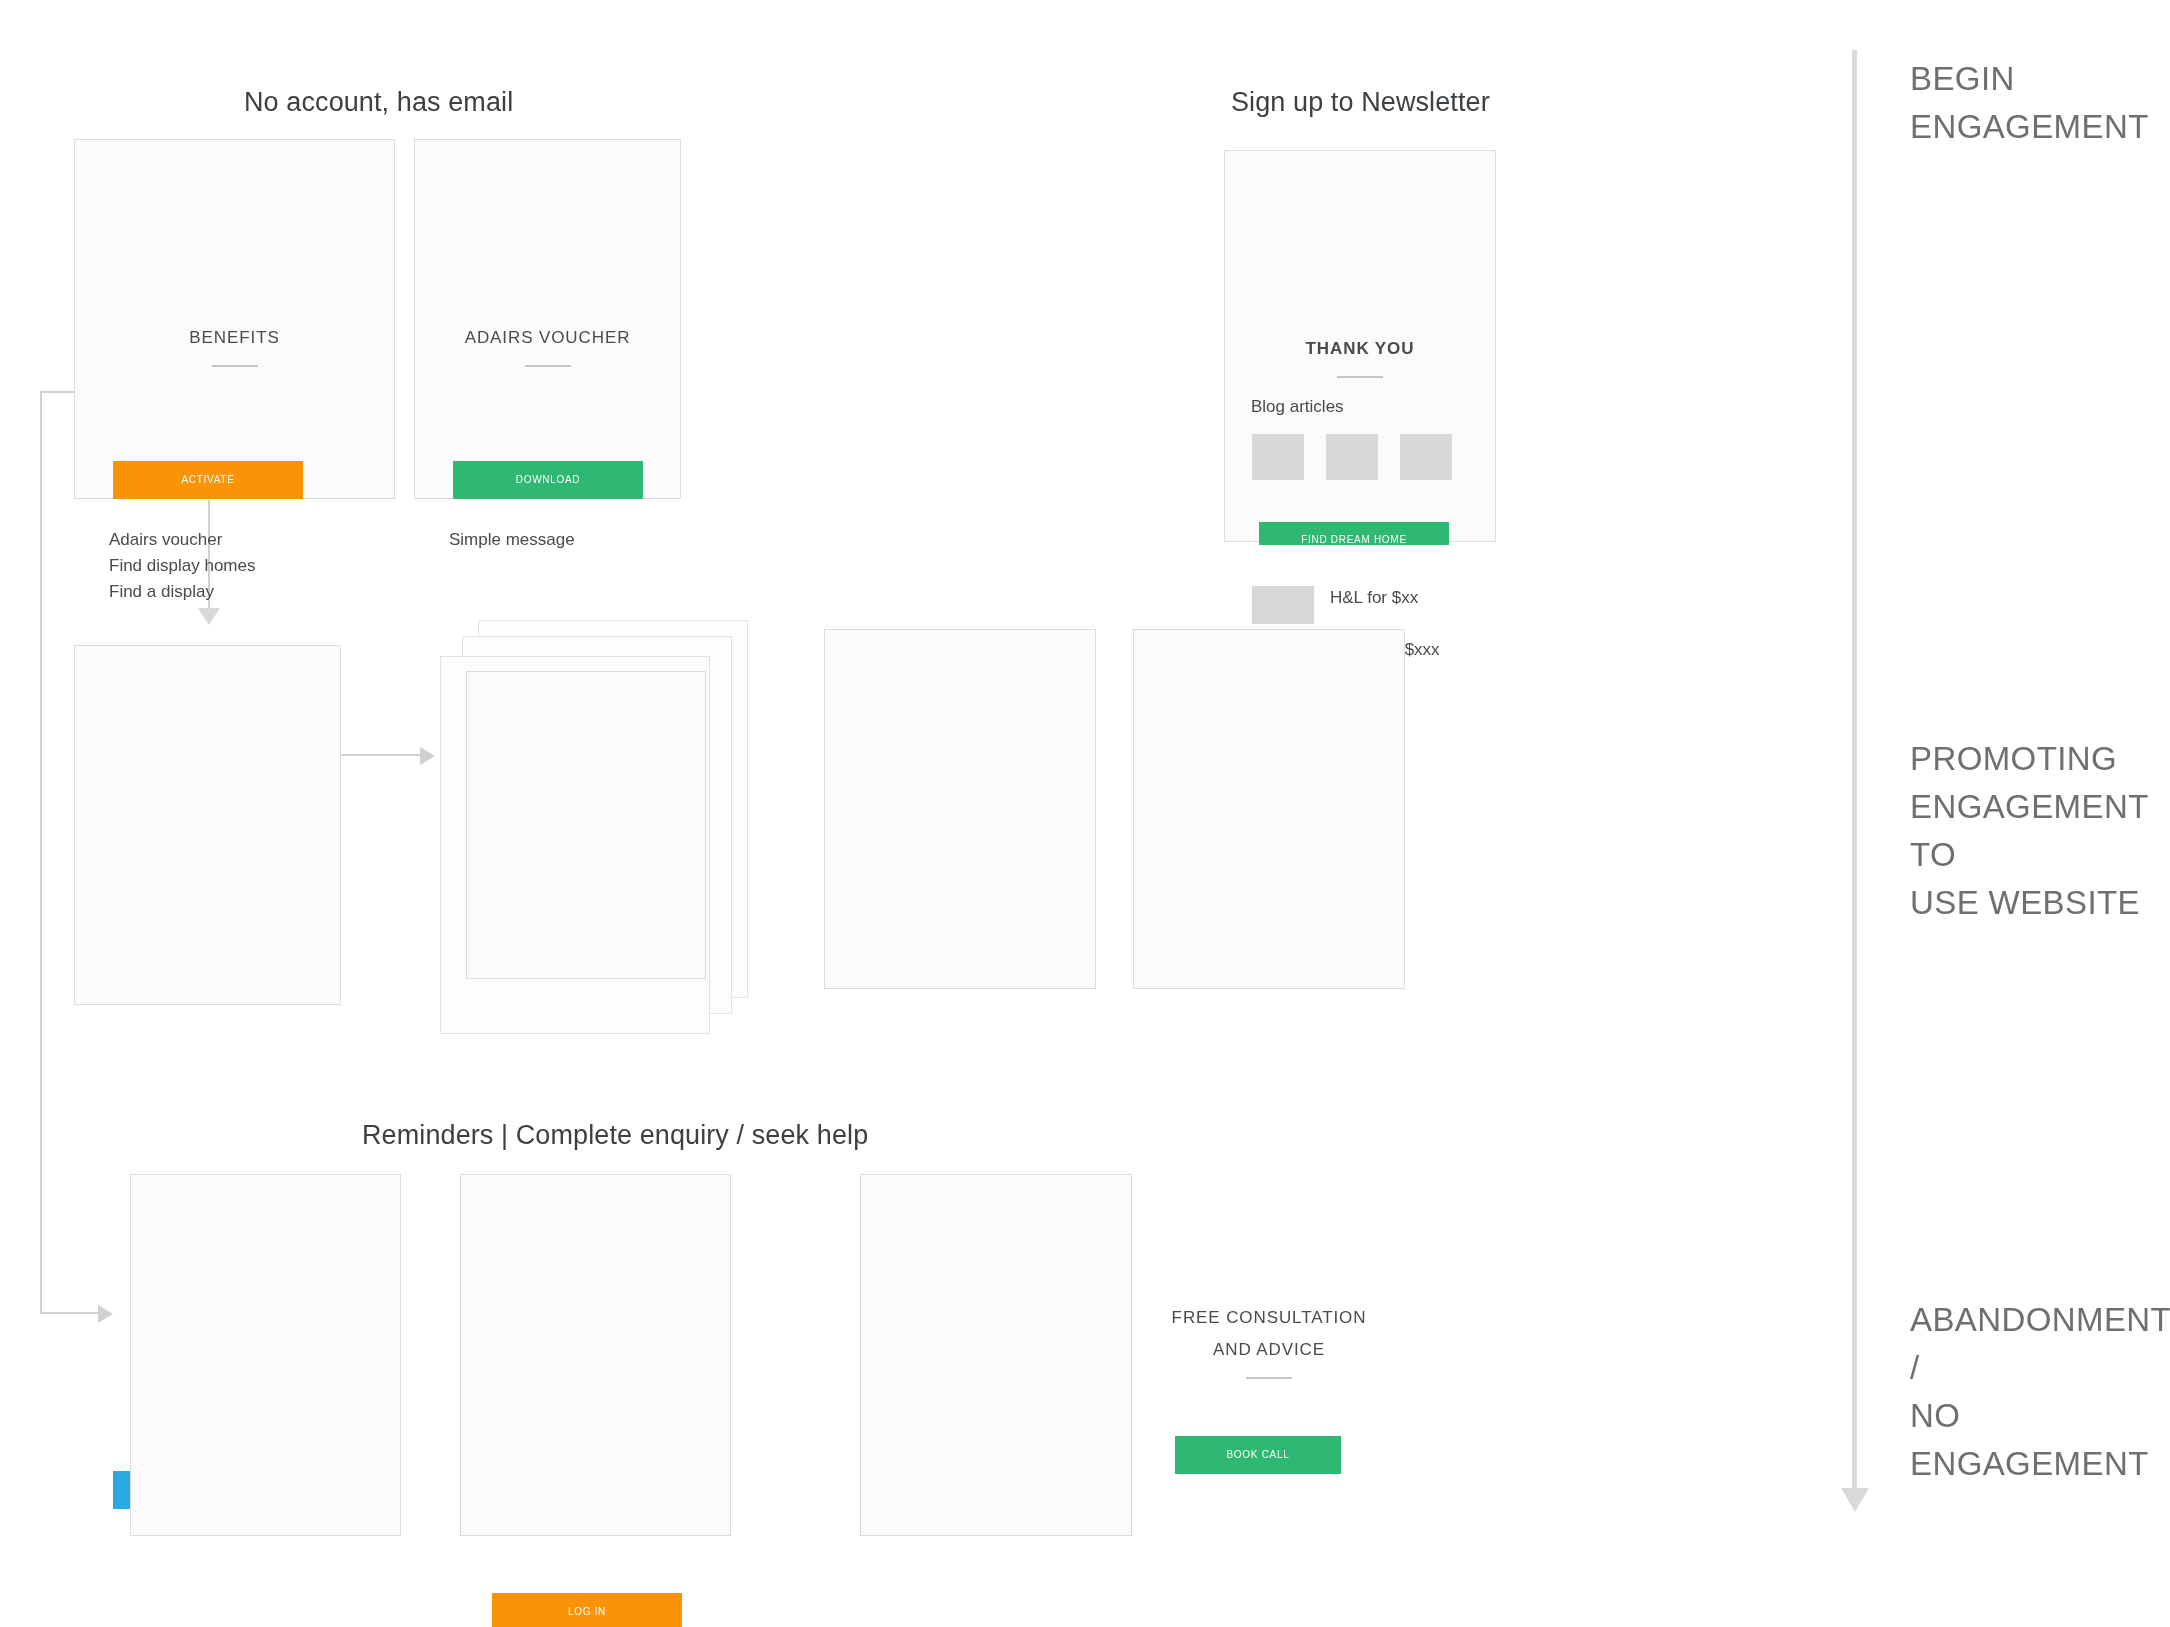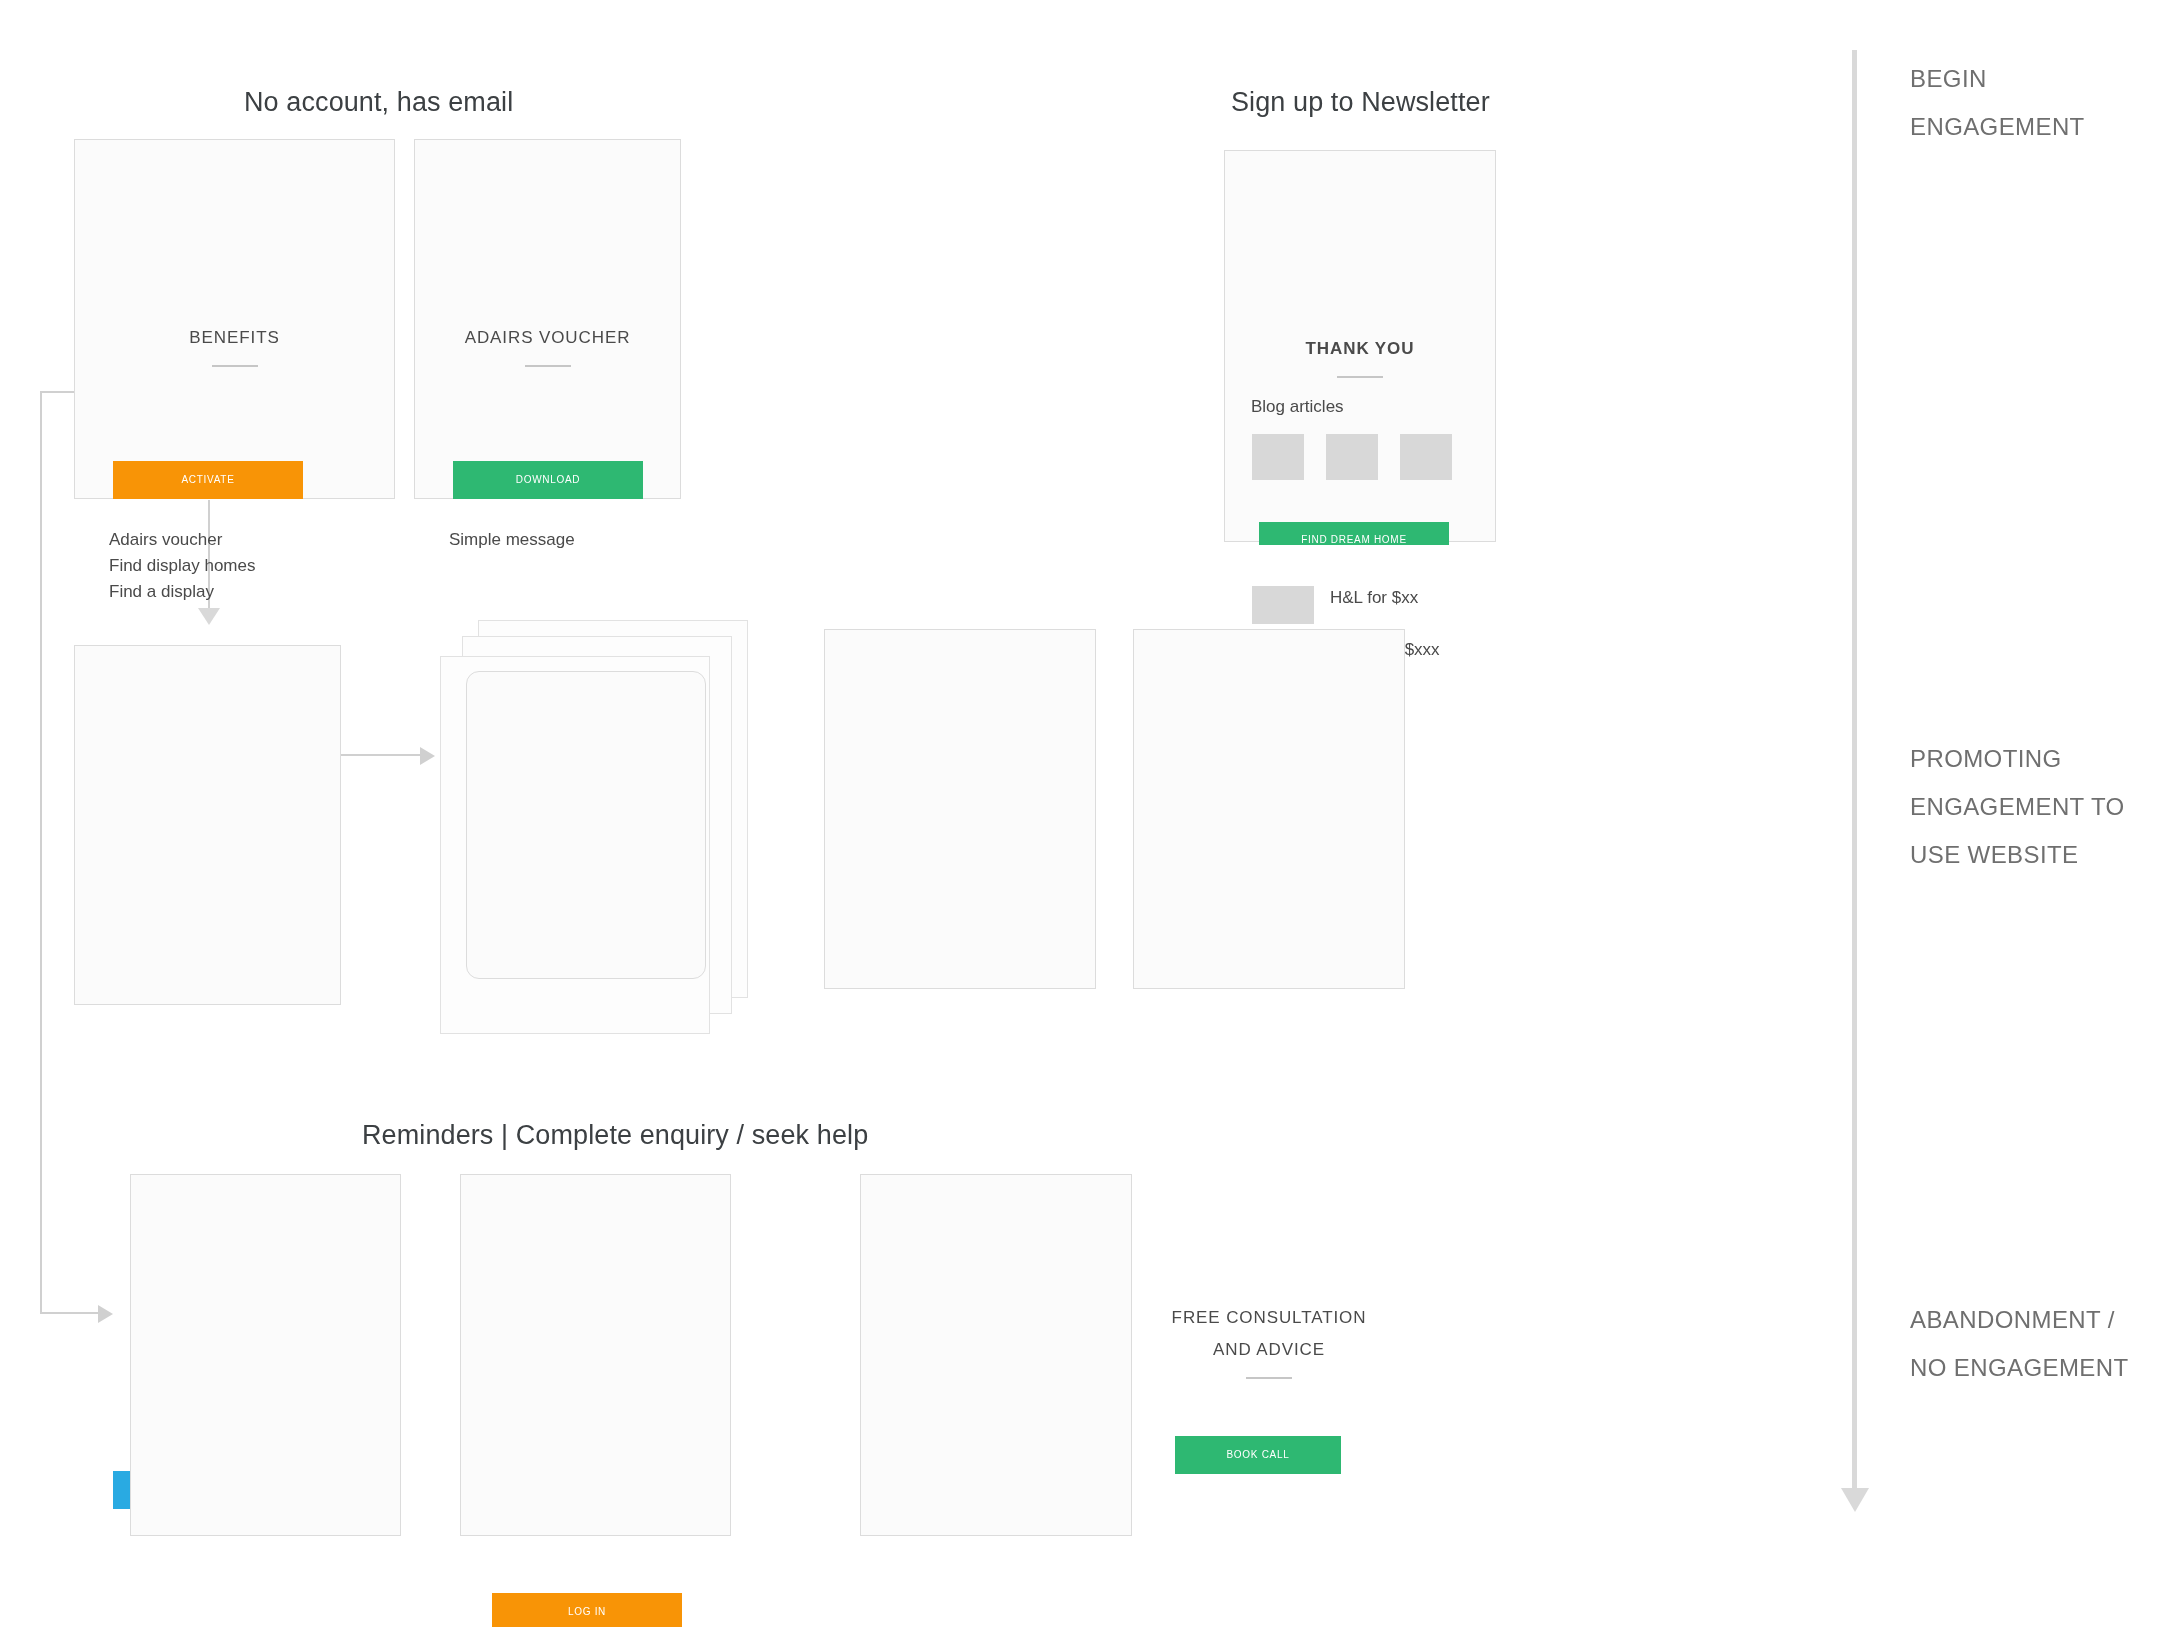--- a/index.html
+++ b/index.html
@@ -111,21 +111,21 @@
   }
   .timeline-arrow {
     position: absolute;
     width: 0; height: 0;
     border-left: 14px solid transparent;
     border-right: 14px solid transparent;
     border-top: 24px solid #d9d9d9;
   }
   .timeline-label {
     position: absolute;
-    font-size: 24px;
+    font-size: 33px;
     color: #6f6f6f;
     font-weight: 300;
     line-height: 48px;
     letter-spacing: 0.4px;
     white-space: pre-line;
   }
 </style>
 </head>
 <body>
 
@@ -187,21 +187,21 @@
     <div class="card-title" style="top:690px;">THANK YOU FOR</div>
     <div class="card-title" style="top:722px;">ACTIVATING</div>
     <div class="rule" style="top:765px;"></div>
     <button class="btn btn-blue" style="left:38px; top:825px; width:190px;">ACTIVATE</button>
   </div>
 
   <div class="card-ghost" style="left:478px; top:620px; width:270px; height:378px;"></div>
   <div class="card-ghost" style="left:462px; top:636px; width:270px; height:378px;"></div>
   <div class="card-ghost" style="left:440px; top:656px; width:270px; height:378px;"></div>
 
-  <div class="card" style="left:466px; top:671px; width:240px; height:308px;border-radius:13px;">
+  <div class="card" style="left:466px; top:671px; width:240px; height:308px;">
     <div class="card-title" style="top:700px;">SETTING UP PREFERNCES</div>
     <div class="rule" style="top:740px;"></div>
     <div class="card-title" style="top:761px;">SEARCH + SAVE</div>
     <div class="rule" style="top:802px;"></div>
     <div class="card-title" style="top:824px;">COMPARE</div>
     <button class="btn btn-orange" style="left:25px; top:921px; width:190px;">LOG IN</button>
   </div>
 
   <div class="card" style="left:824px; top:629px; width:272px; height:360px;">
     <div class="card-title" style="top:672px;">FIND A DISPLAY HOME</div>

